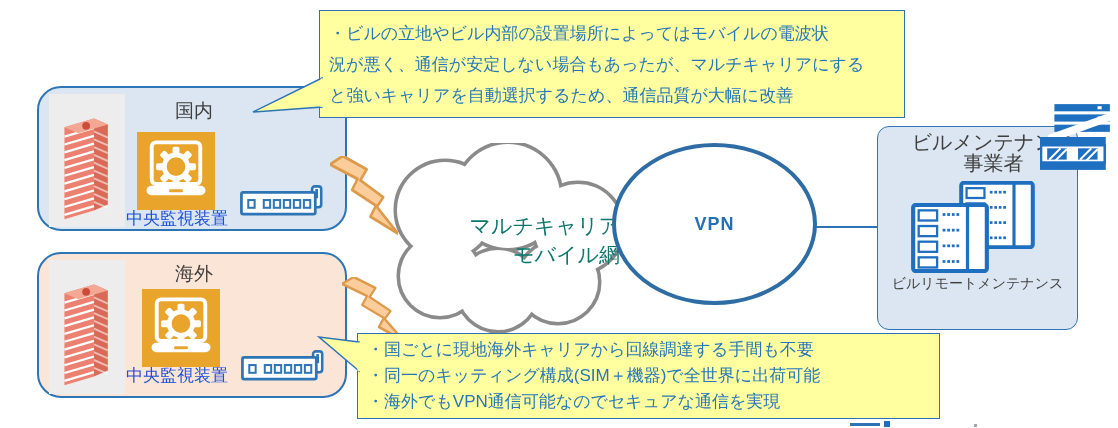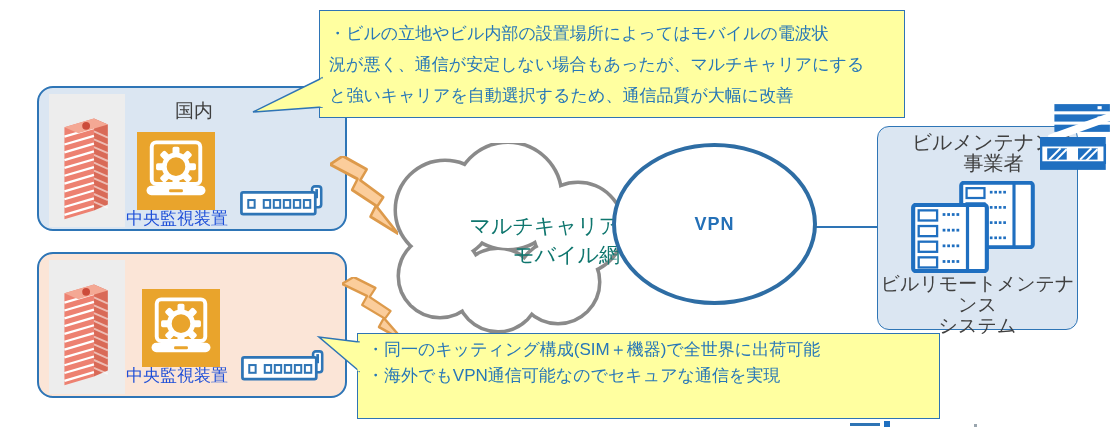--- a/index.html
+++ b/index.html
@@ -1,21 +1,21 @@
 <!DOCTYPE html>
 <html><head>
 <meta charset="utf-8">
 <style>
   html,body{margin:0;padding:0;background:#fff;}
   #canvas{position:relative;width:1118px;height:428px;background:#ffffff;overflow:hidden;
           font-family:"Liberation Sans","DejaVu Sans",sans-serif;}
   .abs{position:absolute;}
 
   
-  .sitebox{position:absolute;left:37px;width:310px;border:2px solid #2E75B6;border-radius:16px;box-sizing:border-box;}
+  .sitebox{position:absolute;left:37px;width:310px;border:2px solid #2E75B6;border-radius:24px;box-sizing:border-box;}
   #box-domestic{top:86px;height:145px;background:#DBE6F2;z-index:1;}
   #box-overseas{top:252px;height:146px;background:#FBE5D7;z-index:1;}
   .bldg-strip{position:absolute;left:10px;top:6px;width:76px;height:133px;background:#EDEDED;display:flex;align-items:center;justify-content:center;}
   #box-overseas .bldg-strip{height:134px;}
   .site-label{position:absolute;left:75px;top:10px;width:160px;text-align:center;font-size:19px;color:#3F3F3F;}
   #box-overseas .site-label{top:7px;}
   .laptop{position:absolute;left:98px;top:44px;}
   #box-overseas .laptop{left:103px;top:35px;}
   .device-label{position:absolute;left:58px;top:119px;width:160px;text-align:center;font-size:17px;color:#1d4ed8;}
   #box-overseas .device-label{top:110px;}
@@ -38,21 +38,21 @@
   
   #connector{left:815px;top:226px;width:64px;height:0;border-top:2.5px solid #2E74B5;z-index:2;}
 
   
   #box-provider{left:877px;top:126px;width:201px;height:204px;background:#DBE6F2;border:1.8px solid #2E75B6;
                 border-radius:12px;box-sizing:border-box;z-index:2;}
   .provider-title{position:absolute;left:0;top:5px;width:100%;text-align:center;font-size:20px;line-height:21px;color:#3F3F3F;padding-left:16px;}
   .provider-title .t2{display:block;}
   #rack-back{position:absolute;left:81px;top:54px;}
   #rack-front{position:absolute;left:33px;top:76px;}
-  .provider-system{position:absolute;left:0;top:146px;width:100%;text-align:center;font-size:19px;line-height:21px;color:#3F3F3F;}
+  .provider-system{position:absolute;left:0;top:146px;width:100%;text-align:center;font-size:14px;line-height:21px;color:#3F3F3F;}
   #factory{left:1040px;top:104px;z-index:4;}
 
   
   .callout{position:absolute;background:#FFFFA0;border:1.5px solid #2E74B5;box-sizing:border-box;z-index:5;
            color:#2777B8;font-size:17px;}
   #callout-top{left:319px;top:10px;width:586px;height:108px;padding:7px 9px 4px 9px;line-height:31px;}
   #callout-bottom{left:357px;top:333px;width:583px;height:86px;padding:3px 9px 0 9px;line-height:26px;}
   .cl{white-space:nowrap;}
   .tail{position:absolute;z-index:6;}
   #tail-top{left:240px;top:70px;}
@@ -180,20 +180,21 @@
           <line x1="12" y1="95" x2="46" y2="85"></line>
             <line x1="12" y1="104" x2="46" y2="94"></line>
           <line x1="12" y1="113" x2="46" y2="103"></line>
             <line x1="12" y1="122" x2="46" y2="112"></line>
           <line x1="12" y1="131" x2="46" y2="121"></line>
         </g>
         <polygon points="12,30 46,20 62,27 28,37" fill="#F4A894"></polygon>
         <circle cx="37" cy="28.5" r="4.5" fill="#CC4B3A"></circle>
       </svg>
     </div>
+    <div class="site-label">海外</div>
     <svg class="laptop" width="78" height="78" viewBox="0 0 90 90">
       <rect width="90" height="90" fill="#E9A42C"></rect>
       <rect x="17" y="12" width="56" height="48" rx="5" fill="none" stroke="#FFFFFF" stroke-width="4.5"></rect>
       <g fill="#FFFFFF">
         <g transform="rotate(0 45 40)">
             <rect x="41" y="17" width="8" height="10" rx="2"></rect>
           </g>
         <g transform="rotate(45 45 40)">
             <rect x="41" y="17" width="8" height="10" rx="2"></rect>
           </g>
@@ -327,21 +328,20 @@
           <rect x="44" y="45" width="3" height="3"></rect>
           <rect x="49" y="45" width="3" height="3"></rect>
         <rect x="34" y="62" width="3" height="3"></rect>
           <rect x="39" y="62" width="3" height="3"></rect>
           <rect x="44" y="62" width="3" height="3"></rect>
           <rect x="49" y="62" width="3" height="3"></rect>
       </g>
     </svg>
     <div class="provider-system">
       <div>ビルリモートメンテナンス</div>
-      <div>システム</div>
     </div>
   </div>
   <svg class="abs" id="factory" width="74" height="66" viewBox="0 0 72 64">
     <g fill="#1F6FC0">
       <rect x="14" y="0" width="54" height="7"></rect>
       <rect x="14" y="10" width="54" height="7"></rect>
       <rect x="14" y="20" width="54" height="7"></rect>
     </g>
     <rect x="56" y="2" width="4" height="3" fill="#FFFFFF"></rect>
     <rect x="56" y="12" width="4" height="3" fill="#FFFFFF"></rect>
@@ -363,20 +363,21 @@
     <div class="cl">・ビルの立地やビル内部の設置場所によってはモバイルの電波状</div>
     <div class="cl">況が悪く、通信が安定しない場合もあったが、マルチキャリアにする</div>
     <div class="cl">と強いキャリアを自動選択するため、通信品質が大幅に改善</div>
   </div>
   <svg class="tail" id="tail-top" width="90" height="55" viewBox="0 0 90 55">
     <polygon points="82,8 13,42 82,37" fill="#FFFFA0" stroke="#2E74B5" stroke-width="1.5"></polygon>
     <rect x="80.5" y="8.5" width="9" height="28.5" fill="#FFFFA0"></rect>
   </svg>
 
   <div class="callout" id="callout-bottom">
+    <div class="cl">・国ごとに現地海外キャリアから回線調達する手間も不要</div>
     <div class="cl">・同一のキッティング構成(SIM＋機器)で全世界に出荷可能</div>
     <div class="cl">・海外でもVPN通信可能なのでセキュアな通信を実現</div>
   </div>
   <svg class="tail" id="tail-bottom" width="53" height="48" viewBox="0 0 53 48">
     <polygon points="47,12 7,7 47,41" fill="#FFFFA0" stroke="#2E74B5" stroke-width="1.5"></polygon>
     <rect x="45.5" y="12.5" width="7" height="28.5" fill="#FFFFA0"></rect>
   </svg>
 
   <div class="frag" id="frag-bar"></div>
   <div class="frag" id="frag-sq"></div>

